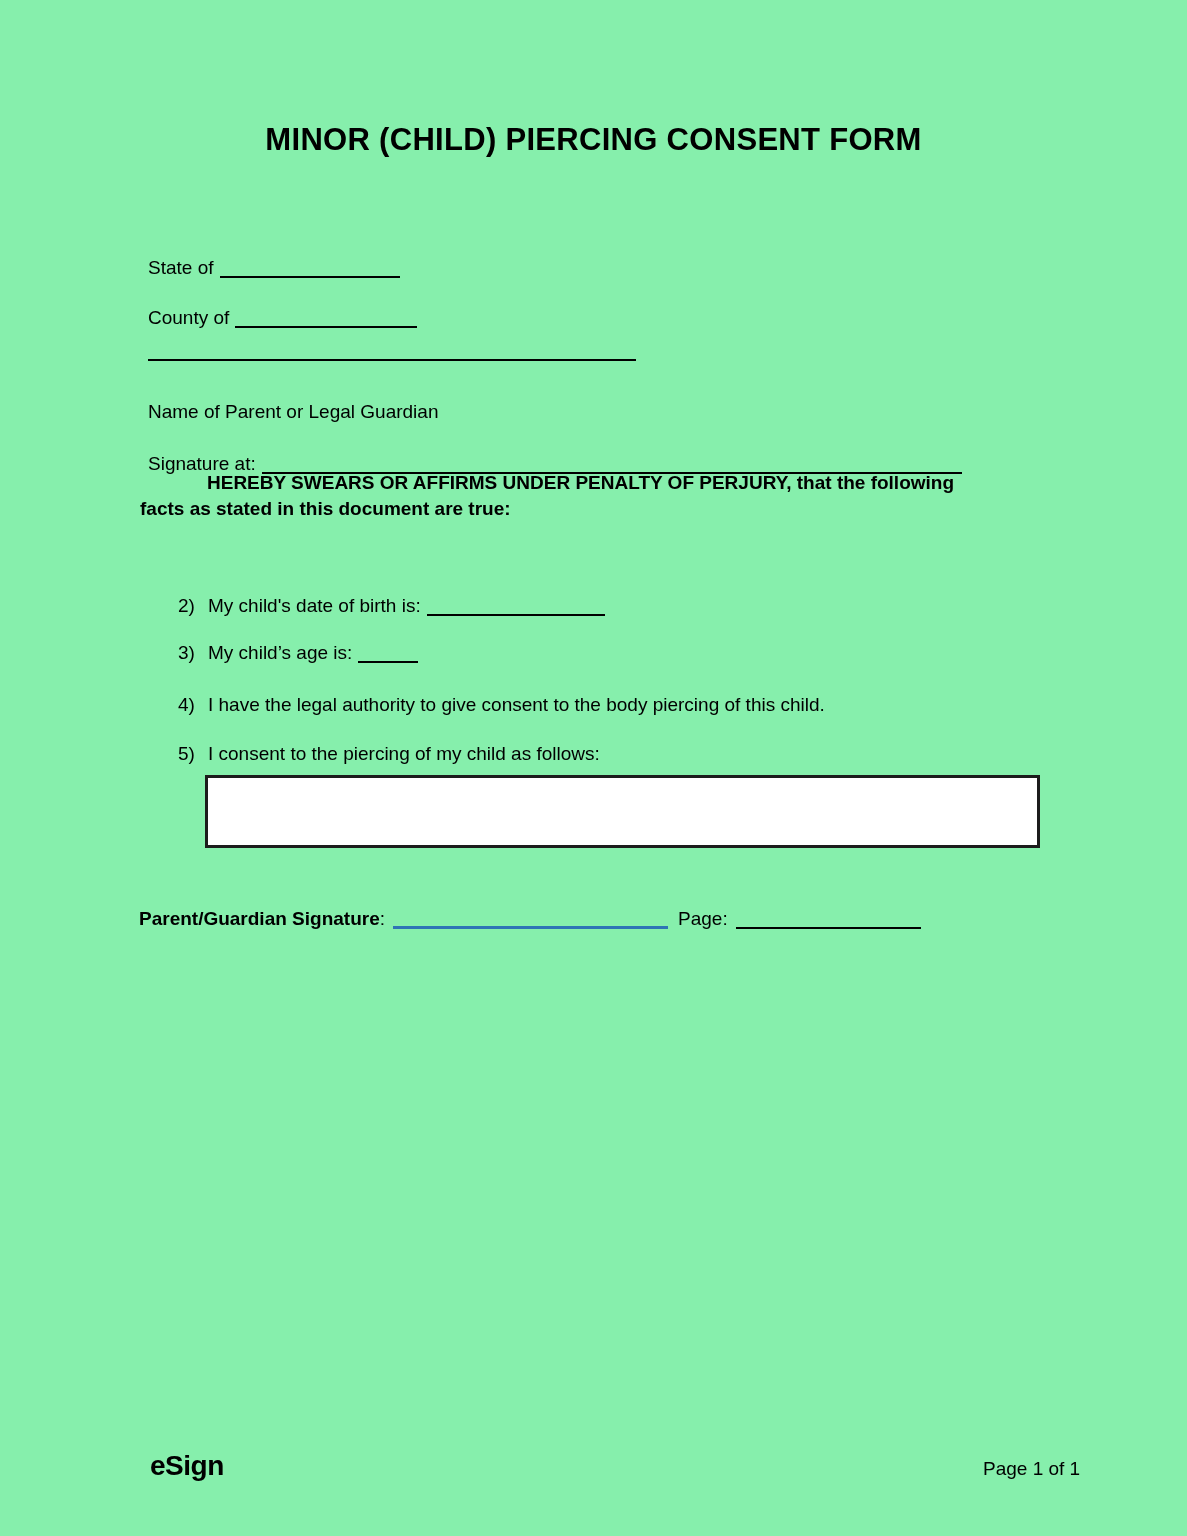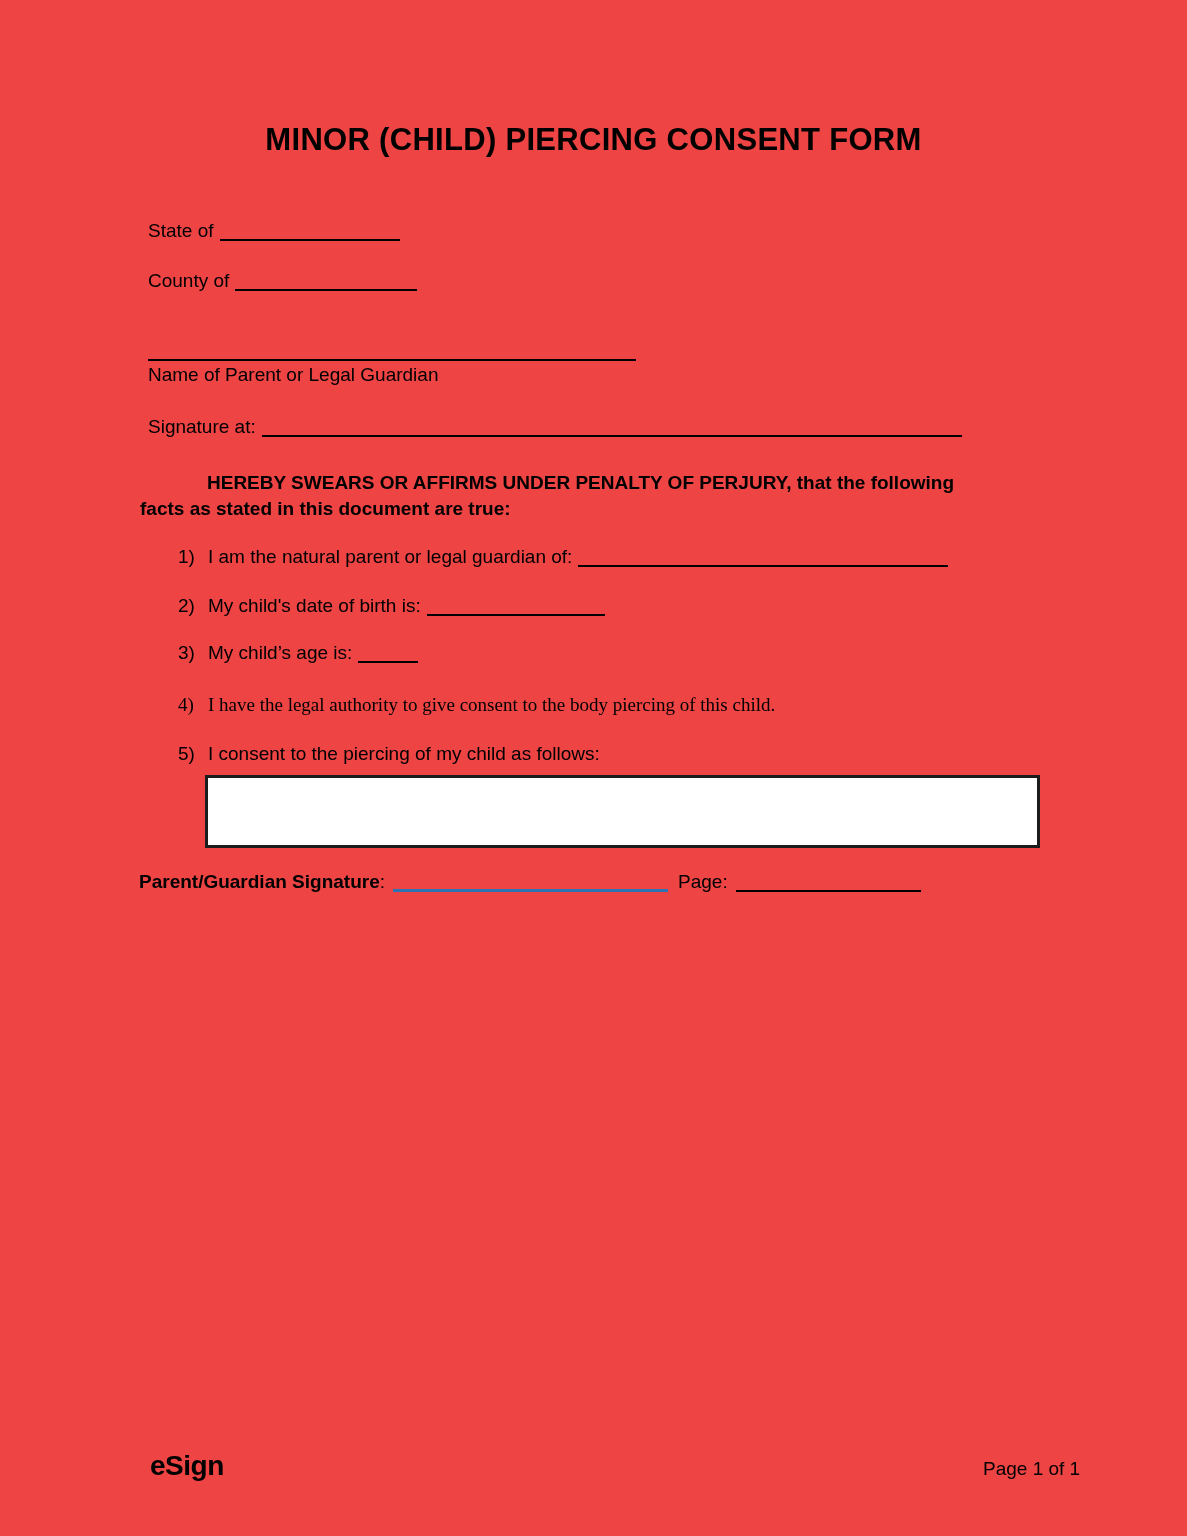--- a/index.html
+++ b/index.html
@@ -1,26 +1,26 @@
 <!DOCTYPE html>
 <html><head>
 <meta charset="utf-8">
 <style>
   html, body { margin: 0; padding: 0; background: #ffffff; }
   .page {
     position: relative;
     width: 1187px;
     height: 1536px;
-    background: #ef4444;
+    background: #86efac;
     font-family: "Liberation Sans", sans-serif;
     font-size: 19px;
     color: #000000;
     overflow: hidden;
   }
-  .row { position: absolute; white-space: nowrap; line-height: 22px; }
+  .row { position: absolute; white-space: nowrap; line-height: 22px; margin-top: 37px; }
   .u {
     display: inline-block;
     height: 1em;
     border-bottom: 2px solid #000;
     position: relative;
     top: 4px;
     margin-left: 6px;
   }
   .title {
     position: absolute;
@@ -108,33 +108,30 @@
 
   <div class="name-line"></div>
   <div class="row" style="top:364px; left:148px;">Name of Parent or Legal Guardian</div>
 
   <div class="row" style="top:412px; left:148px;">
     <span>Signature at:</span><span class="u residing"></span>
   </div>
 
   <div class="oath">HEREBY SWEARS OR AFFIRMS UNDER PENALTY OF PERJURY, that the following facts as stated in this document are true:</div>
 
-  <div class="item" style="top:542px;">
-    <span class="num">1)</span><span>I am the natural parent or legal guardian of:</span><span class="u blank1"></span>
-  </div>
 
   <div class="item" style="top:591px;">
     <span class="num">2)</span><span>My child's date of birth is:</span><span class="u blank2"></span>
   </div>
 
   <div class="item" style="top:638px;">
     <span class="num">3)</span><span>My child’s age is:</span><span class="u blank3"></span>
   </div>
 
-  <div class="item" style="top:694px;font-family:Liberation Serif, serif;">
+  <div class="item" style="top:694px;">
     <span class="num">4)</span><span>I have the legal authority to give consent to the body piercing of this child.</span>
   </div>
 
   <div class="item" style="top:743px;">
     <span class="num">5)</span><span>I consent to the piercing of my child as follows:</span>
   </div>
 
   <div class="consent-box"></div>
 
   <div class="row" style="top:866px; left:139px;">

